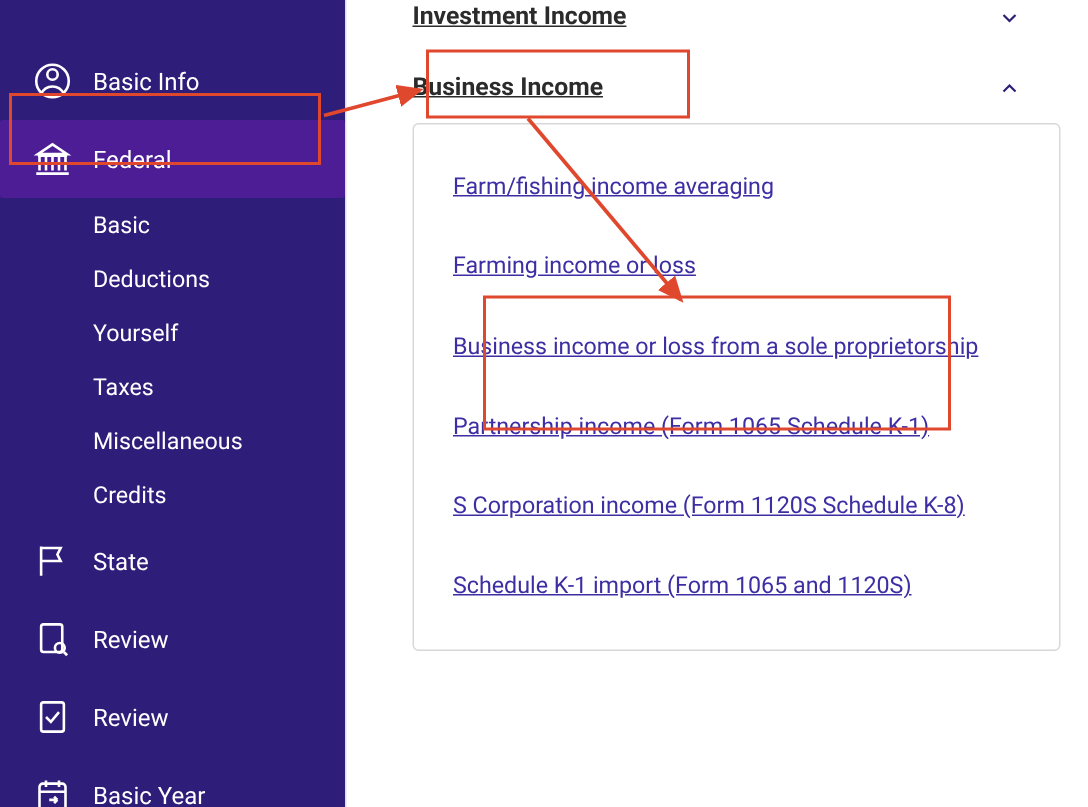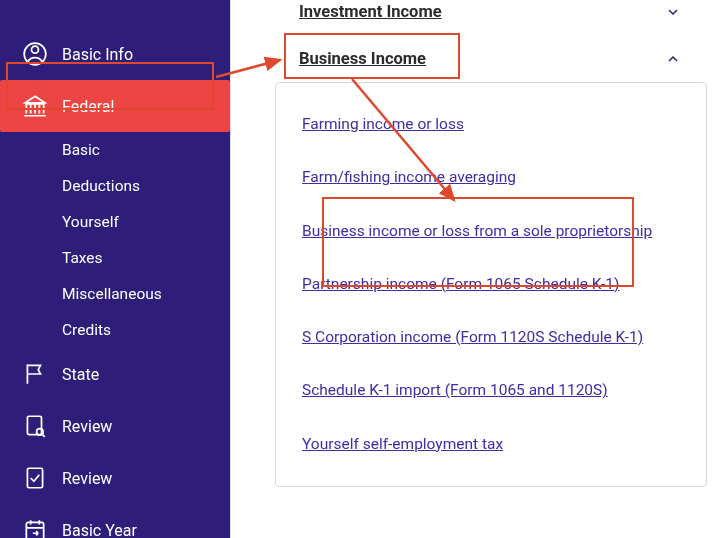--- a/index.html
+++ b/index.html
@@ -24,21 +24,21 @@
   .nav-item {
     display: flex;
     align-items: center;
     height: 52px;
     padding-left: 22px;
     font-size: 16px;
     cursor: pointer;
     color: #fff;
   }
   .nav-item.active {
-    background: #ef4444;
+    background: #4c1d95;
     border-radius: 2px;
   }
   .nav-icon {
     width: 26px;
     height: 26px;
     margin-right: 14px;
     flex-shrink: 0;
     display: flex;
     align-items: center;
     justify-content: center;
@@ -60,21 +60,20 @@
     border-left: 1px solid #ddd;
     position: relative;
     padding: 0;
     overflow: hidden;
   }
   .section-header {
     display: flex;
     justify-content: space-between;
     align-items: center;
     padding: 2px 44px 10px 44px;
-    margin-left: 24px;
   }
   .section-header.open { padding-top: 18px; align-items: center; }
   .section-title {
     font-size: 16.5px;
     font-weight: 700;
     color: #2b2b2b;
     text-decoration: underline;
     cursor: pointer;
   }
   .chevron {
@@ -215,27 +214,26 @@
     <div class="section-header open">
       <span class="section-title">Business Income</span>
       <span class="chevron">
         <svg viewBox="0 0 24 24">
             <polyline points="6 15 12 9 18 15"></polyline>
           </svg>
       </span>
     </div>
 
     <div class="section-body">
+      <a class="link-item">Farm/fishing income averaging</a>
       <a class="link-item">Farming income or loss</a>
-      <a class="link-item">Farm/fishing income averaging</a>
       <a class="link-item">Business income or loss from a sole proprietorship</a>
       <a class="link-item">Partnership income (Form 1065 Schedule K-1)</a>
-      <a class="link-item">S Corporation income (Form 1120S Schedule K-1)</a>
+      <a class="link-item">S Corporation income (Form 1120S Schedule K-8)</a>
       <a class="link-item">Schedule K-1 import (Form 1065 and 1120S)</a>
-      <a class="link-item">Yourself self-employment tax</a>
     </div>
   </main>
 </div>
 
 <div class="anno-box" style="left:6px; top:62px; width:208px; height:48px;"></div>
 <div class="anno-box" style="left:284px; top:33px; width:176px; height:46px;"></div>
 <div class="anno-box" style="left:322px; top:197px; width:312px; height:90px;"></div>
 
 <svg class="anno-svg" viewBox="0 0 725 538">
   <defs>

